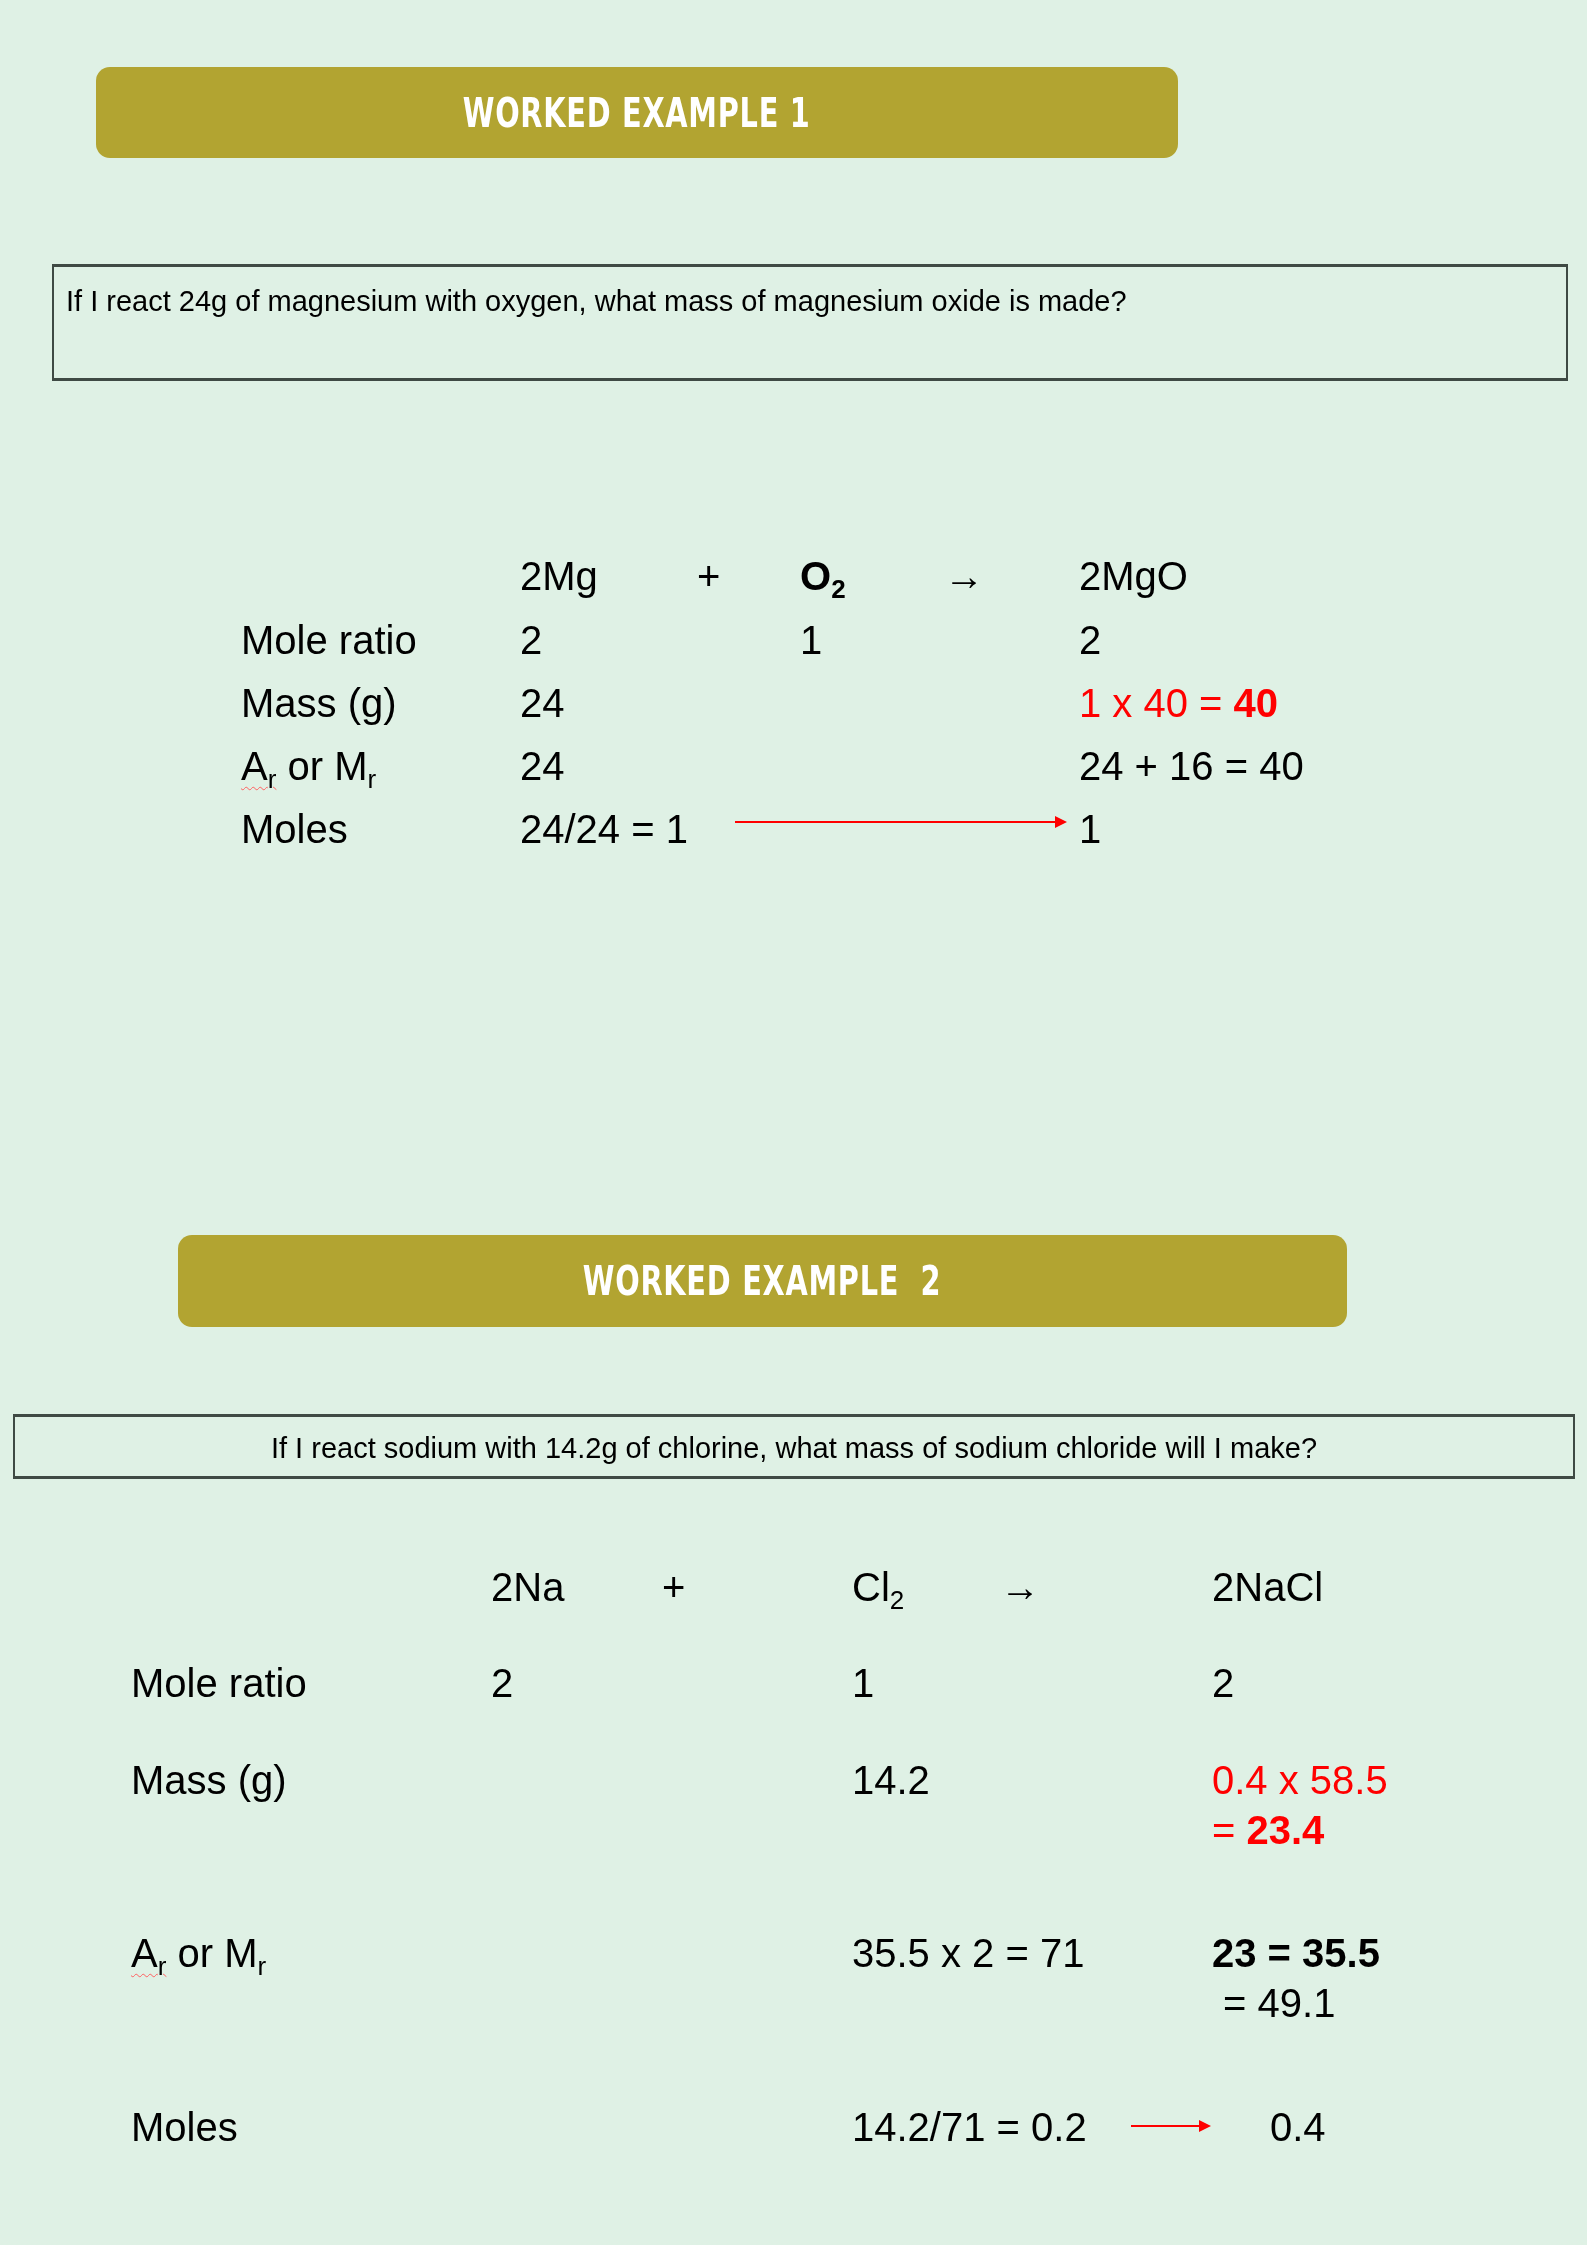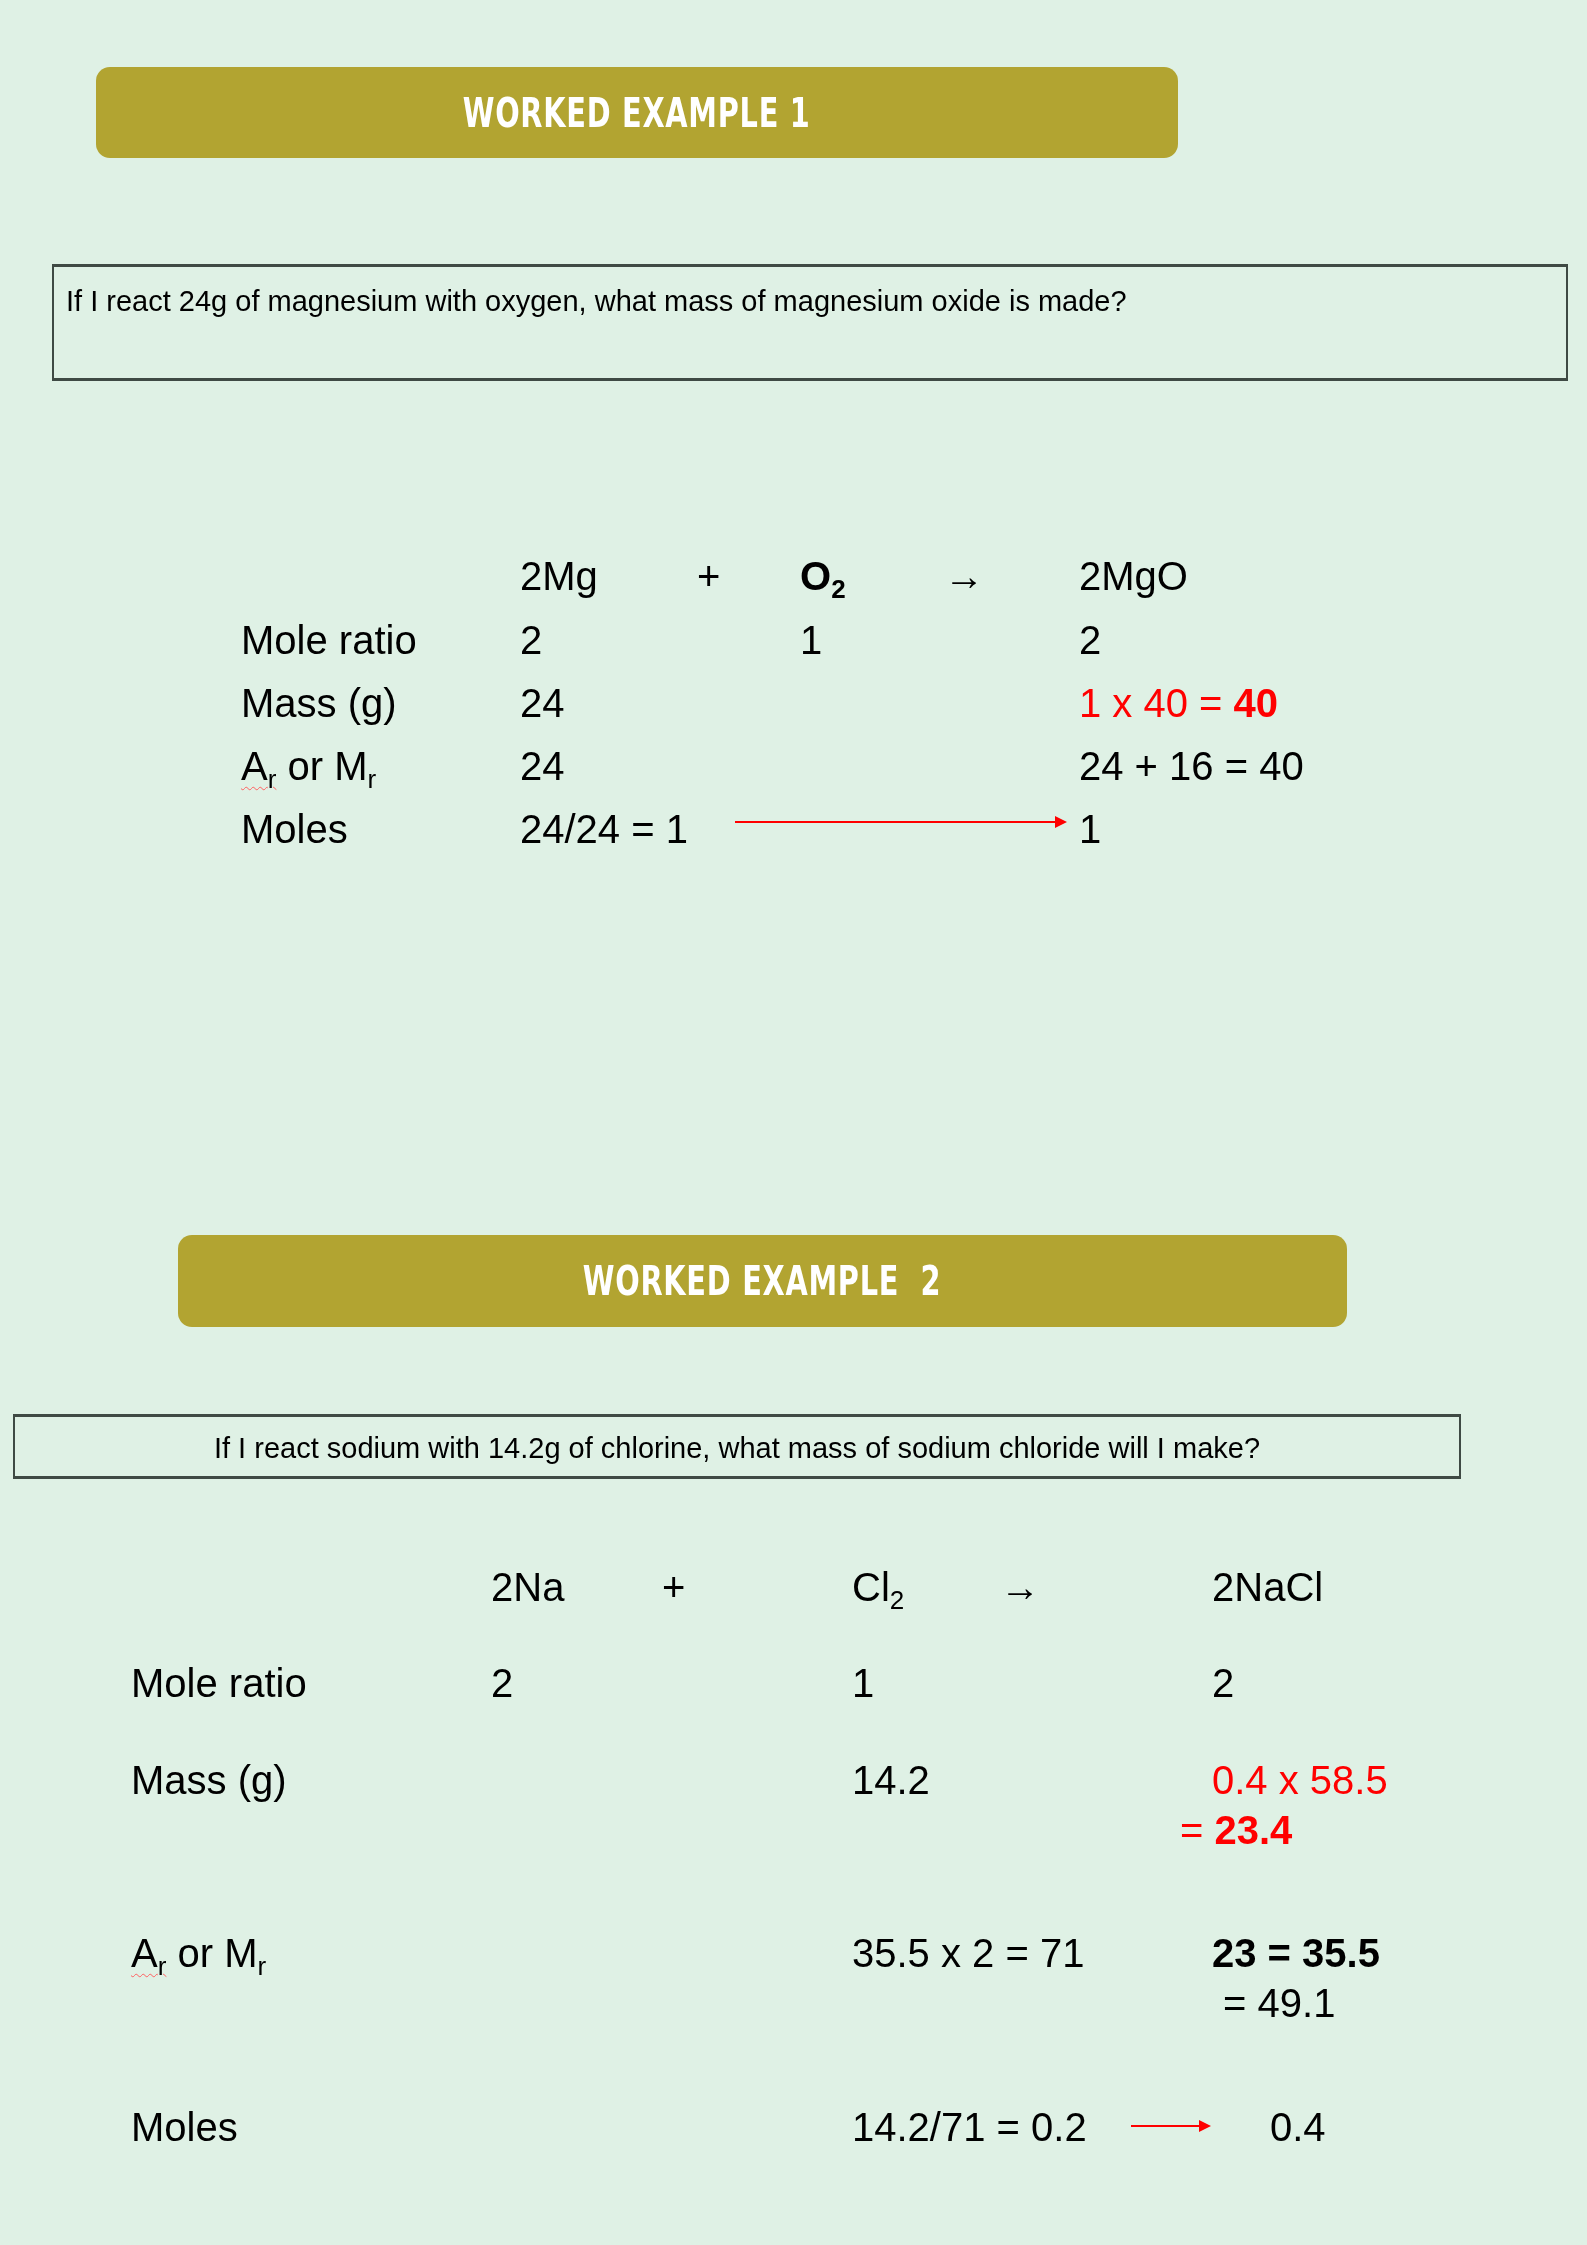--- a/index.html
+++ b/index.html
@@ -65,39 +65,39 @@
 
 <div class="t" style="left:241px; top:806px;">Moles</div>
 <div class="t" style="left:520px; top:806px;">24/24 = 1</div>
 <div class="arrowline" style="left:735px; top:821px; width:330px;"></div>
 <div class="t" style="left:1079px; top:806px;">1</div>
 
 <div class="banner" style="left:178px; top:1235px; width:1169px; height:92px;">
   <span style="white-space:pre;">WORKED EXAMPLE  2</span>
 </div>
 
-<div class="qbox" style="left:13px; top:1414px; width:1448px; height:65px; padding:6px 0 0 0; text-align:center;">
+<div class="qbox" style="left:13px; top:1414px; width:1562px; height:65px; padding:6px 0 0 0; text-align:center;">
   <span>If I react sodium with 14.2g of chlorine, what mass of sodium chloride will I make?</span>
 </div>
 
 <div class="t" style="left:491px; top:1564px;">2Na</div>
 <div class="t" style="left:662px; top:1564px;">+</div>
 <div class="t" style="left:852px; top:1564px;"><span>Cl</span><sub>2</sub></div>
 <div class="t b" style="left:1000px; top:1564px;">→</div>
 <div class="t" style="left:1212px; top:1564px;">2NaCl</div>
 
 <div class="t" style="left:131px; top:1660px;">Mole ratio</div>
 <div class="t" style="left:491px; top:1660px;">2</div>
 <div class="t" style="left:852px; top:1660px;">1</div>
 <div class="t" style="left:1212px; top:1660px;">2</div>
 
 <div class="t" style="left:131px; top:1757px;">Mass (g)</div>
 <div class="t" style="left:852px; top:1757px;">14.2</div>
 <div class="t red" style="left:1212px; top:1757px;">0.4 x 58.5</div>
-<div class="t red" style="left:1180px; top:1807px;text-align:center;"><span style="white-space:pre;">= </span><span class="b">23.4</span></div>
+<div class="t red" style="left:1212px; top:1807px;text-align:center;"><span style="white-space:pre;">= </span><span class="b">23.4</span></div>
 
 <div class="t" style="left:131px; top:1930px;"><span class="squig"><span>A</span><sub>r</sub></span><span> or M</span><sub>r</sub></div>
 <div class="t" style="left:852px; top:1930px;">35.5 x 2 = 71</div>
 <div class="t" style="left:1212px; top:1930px;font-weight:bold;">23 = 35.5</div>
 <div class="t" style="left:1212px; top:1980px; white-space:pre;"> = 49.1</div>
 
 <div class="t" style="left:131px; top:2104px;">Moles</div>
 <div class="t" style="left:852px; top:2104px;">14.2/71 = 0.2</div>
 <div class="arrowline" style="left:1131px; top:2125px; width:78px;"></div>
 <div class="t" style="left:1270px; top:2104px;">0.4</div>

